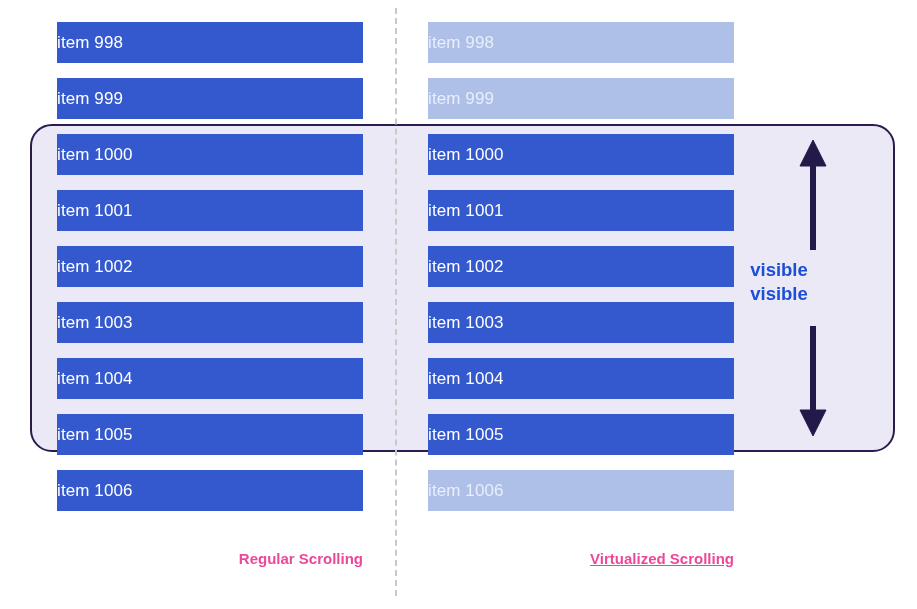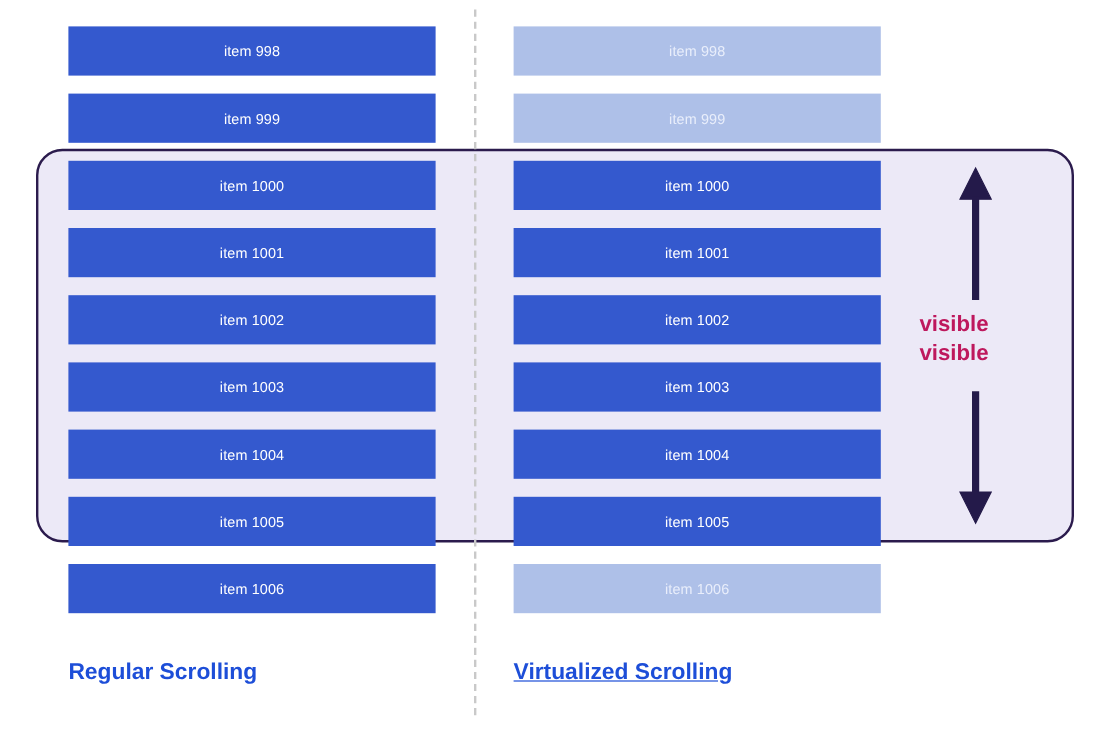--- a/index.html
+++ b/index.html
@@ -43,22 +43,21 @@
     z-index: 3;
   }
 
   
   .bar {
     position: absolute;
     height: 41px;
     box-sizing: border-box;
     display: flex;
     align-items: center;
-    justify-content: center;
-    font-size: 12px;
+    font-size: 17px;
     letter-spacing: 0.1px;
     z-index: 4;
   }
   .bar.left  { left: 57px;  width: 306px; }
   .bar.right { left: 428px; width: 306px; }
 
   .bar.active {
     background: #3459ce;
     color: #ffffff;
   }
@@ -71,39 +70,39 @@
   .arrow-wrap {
     position: absolute;
     left: 742px;
     top: 138px;
     width: 142px;
     height: 300px;
     z-index: 5;
   }
   .vp-label {
     position: absolute;
-    left: 724px;
+    left: 708px;
     top: 258px;
     width: 142px;
     text-align: center;
     font-size: 18.5px;
     font-weight: bold;
     line-height: 1.28;
-    color: #be185d;
+    color: #1d4ed8;
     z-index: 6;
   }
 
   
   .caption {
     position: absolute;
     top: 550px;
-    font-size: 19px;
+    font-size: 15px;
     font-weight: bold;
-    color: #1d4ed8;
-    text-align: left;
+    color: #ec4899;
+    text-align: right;
     z-index: 4;
   }
   .caption.left  { left: 57px;  width: 306px; }
   .caption.right { left: 428px; width: 306px; text-decoration: underline; }
 </style>
 </head>
 <body>
 
 <div id="canvas">
 

